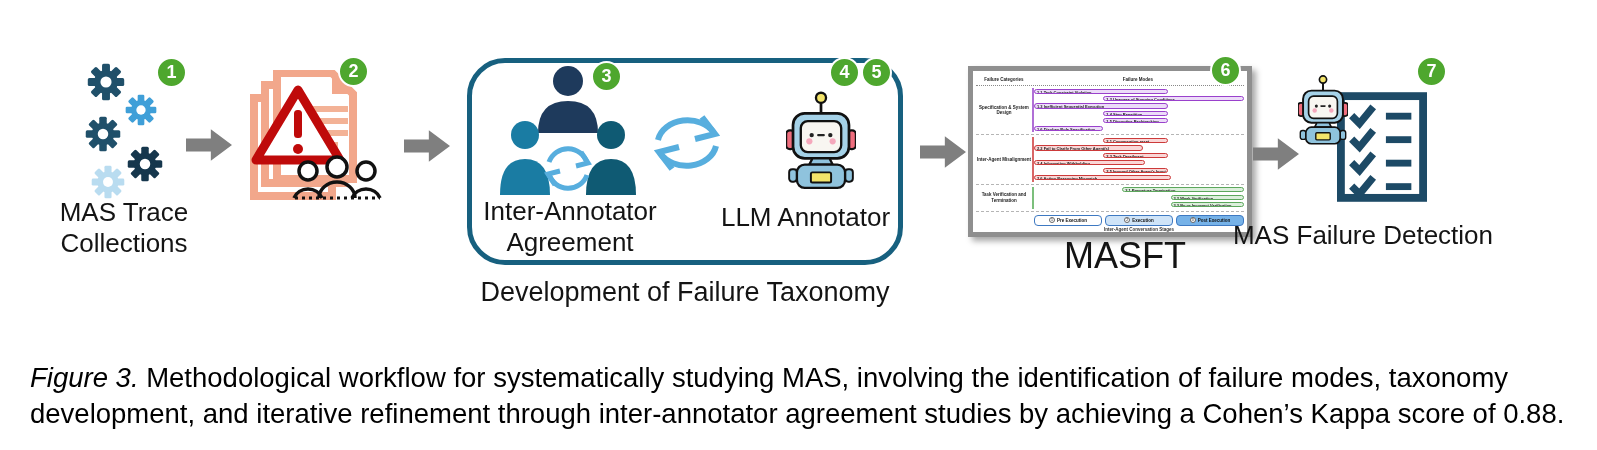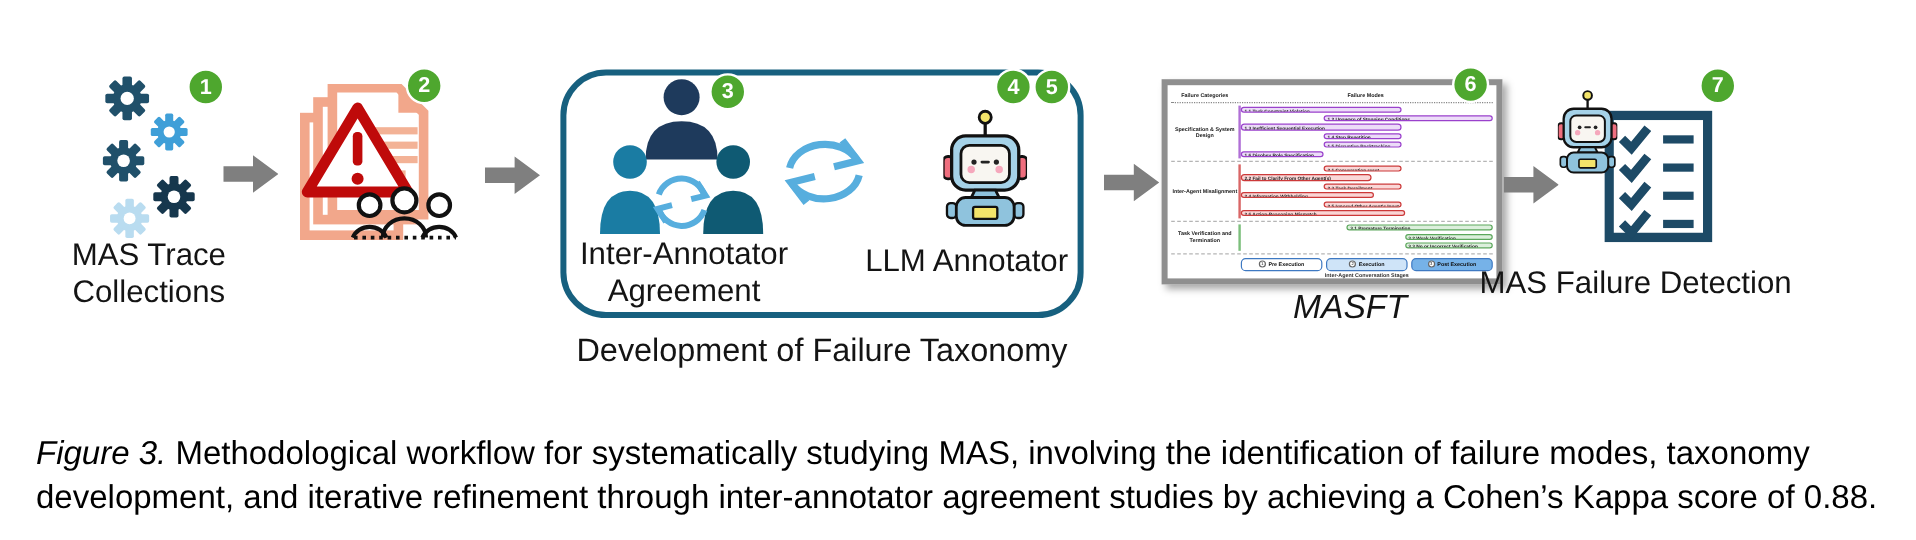--- a/index.html
+++ b/index.html
@@ -13,21 +13,21 @@
   #badge1{left:156px;top:57px;} #badge2{left:338px;top:56px;} #badge3{left:591px;top:61px;}
   #badge4{left:829px;top:57px;} #badge5{left:861px;top:57px;} #badge6{left:1210px;top:55px;}
   #badge7{left:1416px;top:56px;}
   
   .step-label{position:absolute;text-align:center;font-size:26px;line-height:31px;color:#141414;}
   #label1{left:33px;top:197px;width:182px;}
   #label2{left:224px;top:197px;width:182px;}
   #label3{left:470px;top:196px;width:200px;}
   #label45{left:703px;top:202px;width:205px;white-space:nowrap;}
   #labelbox{left:467px;top:277px;width:436px;white-space:nowrap;font-size:27px;}
-  #label6{left:1040px;top:240px;width:170px;font-size:28px;font-style:italic;}
+  #label6{left:1040px;top:240px;width:170px;font-size:36px;}
   #label7{left:1232px;top:220px;width:262px;white-space:nowrap;}
   
   .arrow{fill:#7f7f7f;}
   
   #taxonomy-box{position:absolute;left:467px;top:58px;width:436px;height:207px;
                 border:5px solid #17607f;border-radius:38px;box-sizing:border-box;background:transparent;}
   
   #masft{position:absolute;left:968px;top:66px;width:284px;height:171px;background:#fff;
          border:5px solid #8f8f8f;box-shadow:4px 4px 6px rgba(0,0,0,.35);box-sizing:border-box;
          padding:3px 3px 1px 3px;font-family:"Liberation Sans",sans-serif;}

